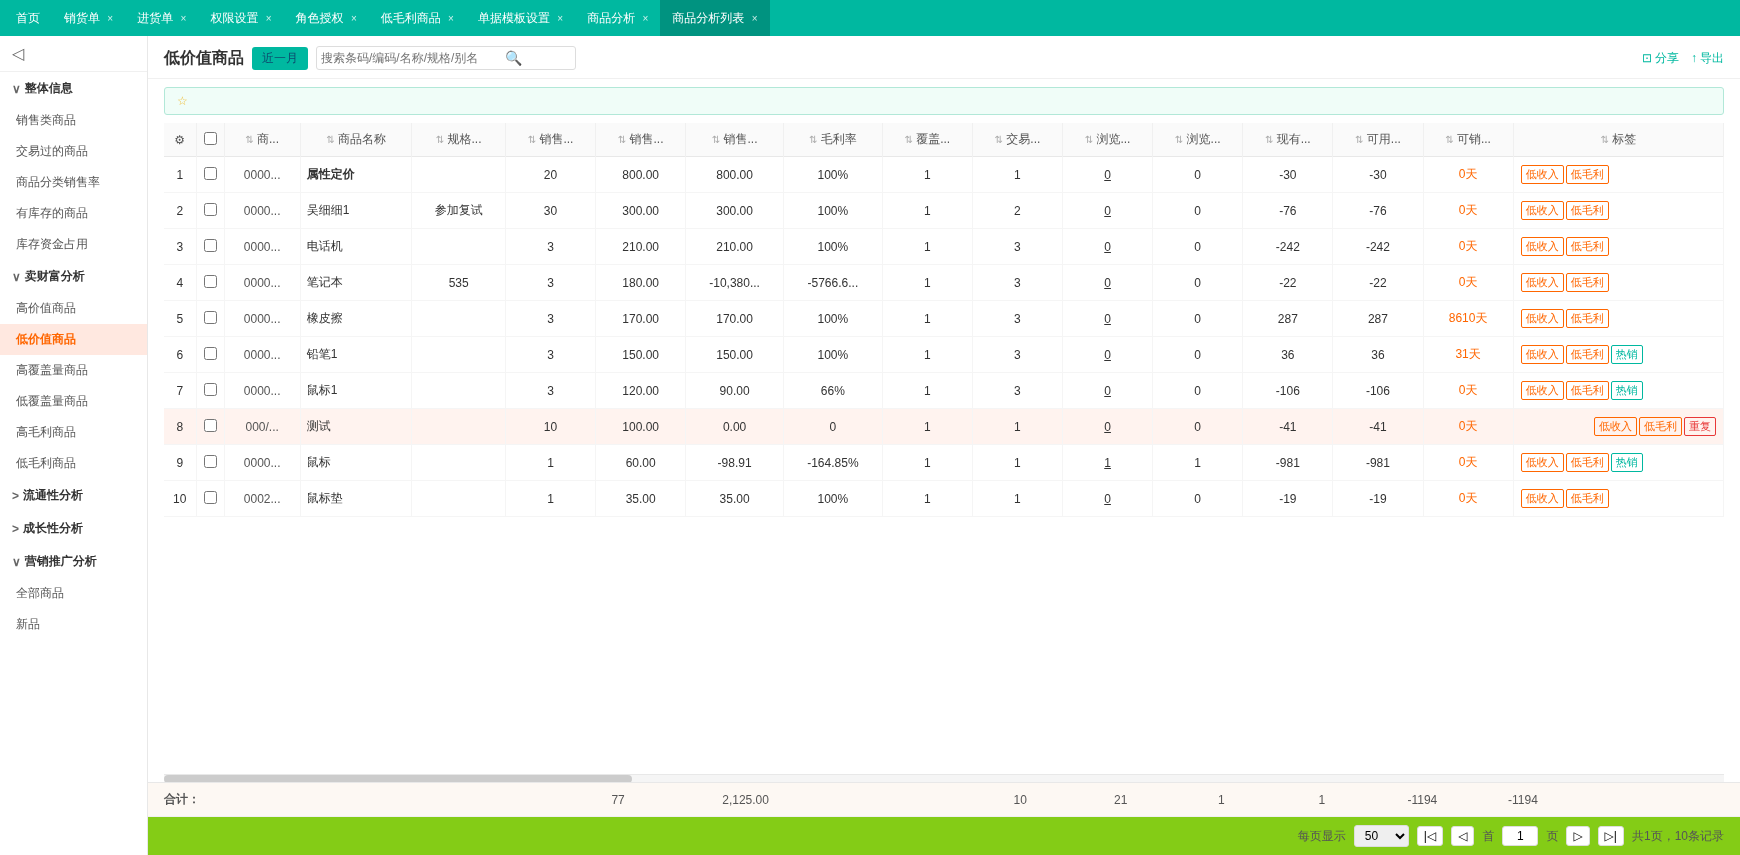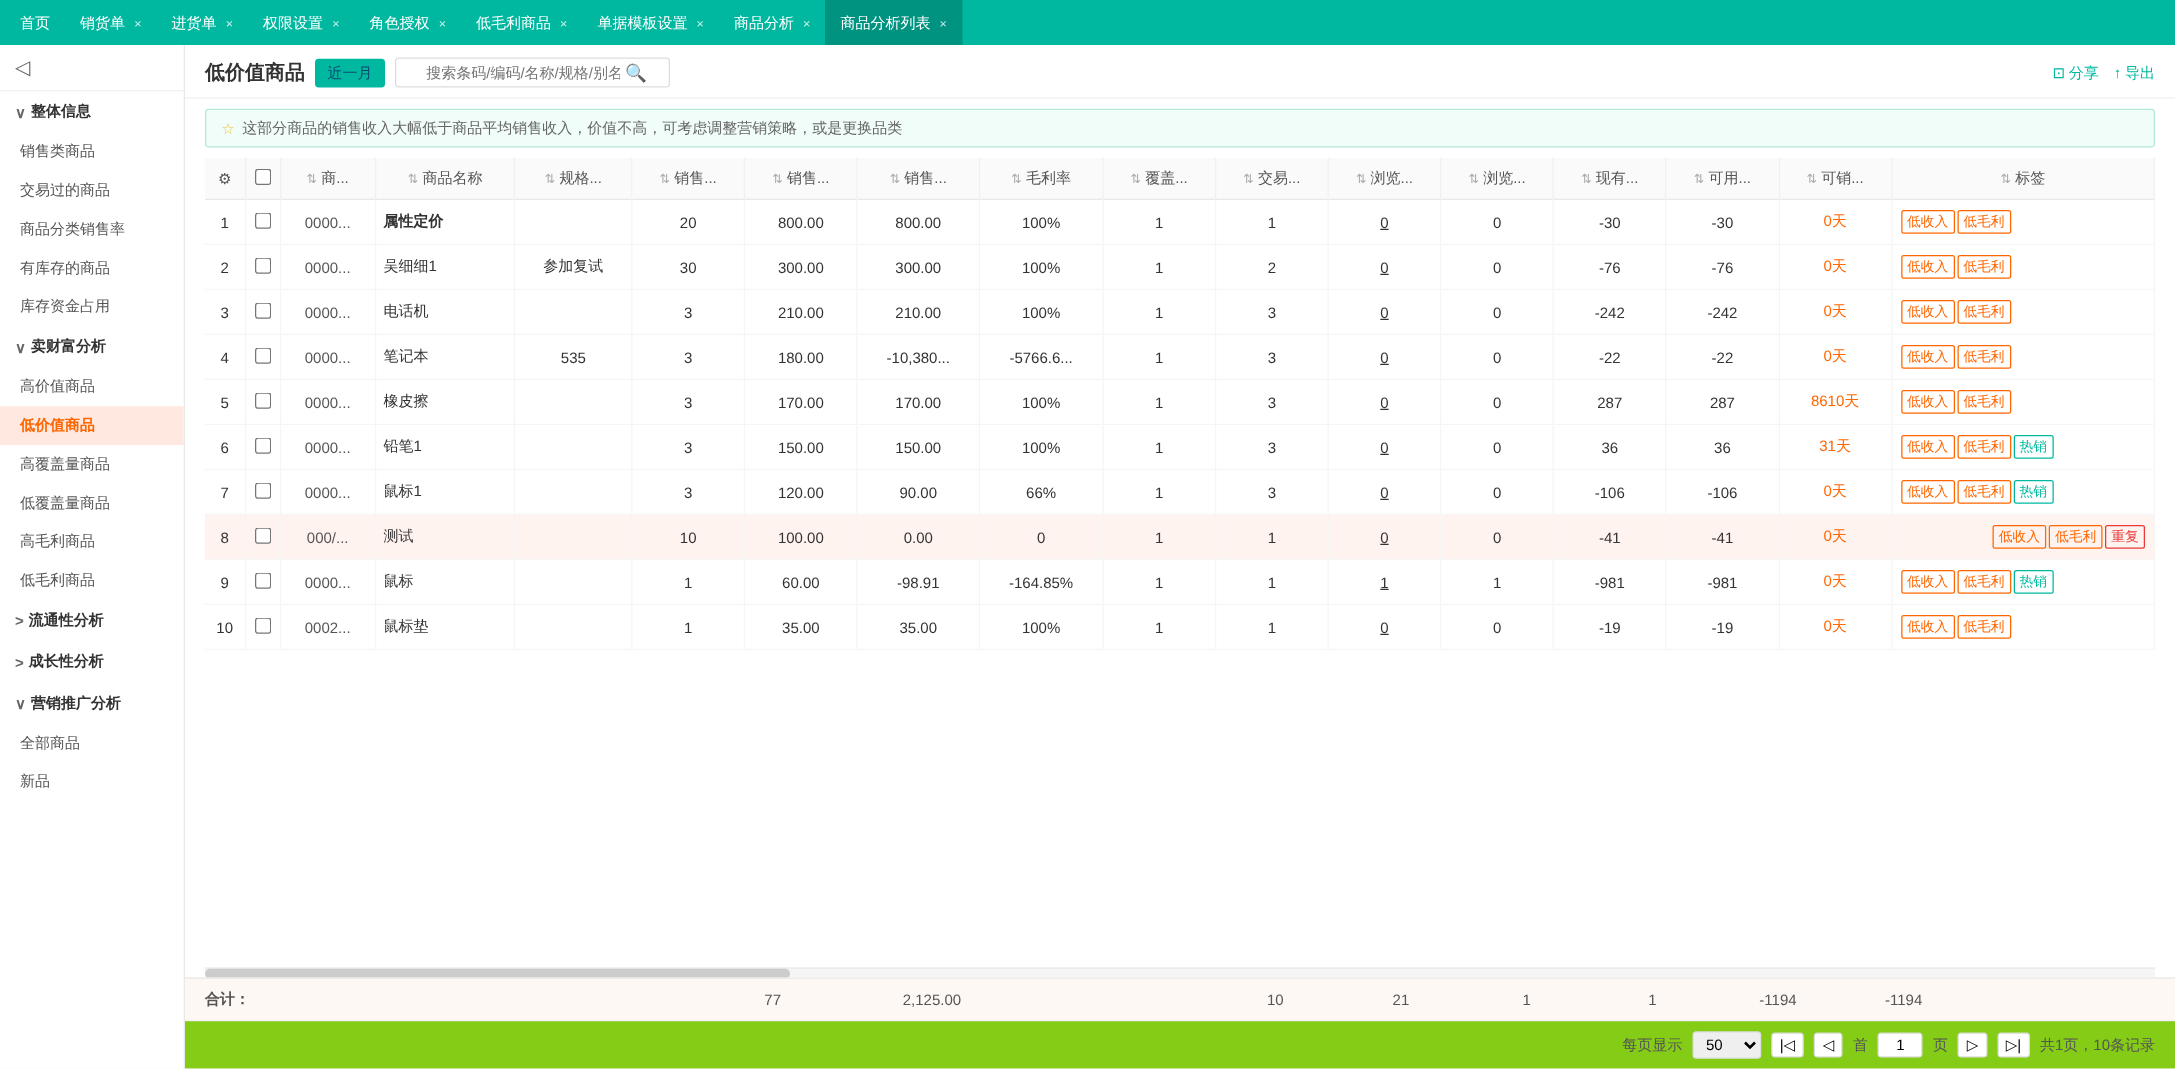--- a/index.html
+++ b/index.html
@@ -85,22 +85,22 @@
       border-radius: 3px;
       padding: 3px 10px;
       cursor: pointer;
       font-size: 12px;
     }
     .search-box {
       display: flex;
       align-items: center;
       border: 1px solid #ddd;
       border-radius: 3px;
-      padding: 3px 24px;
-      width: 220px;
+      padding: 3px 4px;
+      width: 260px;
       gap: 4px;
     }
     .search-box input {
       border: none;
       outline: none;
       font-size: 12px;
       width: 180px;
       color: #999;
     }
     .search-icon { color: #ff6600; font-size: 14px; }
@@ -386,21 +386,20 @@
         </span>
         <span class="action-btn">
           <span>↑</span>
           <span>导出</span>
         </span>
       </div>
     </div>
 
     <div class="notice-bar">
       <span class="notice-icon">☆</span>
-      <span>这部分商品的销售收入大幅低于商品平均销售收入，价值不高，可考虑调整营销策略，或是更换品类</span>
     </div>
 
     <div class="table-container">
       <table>
         <thead>
           <tr>
             <th style="width:32px;">⚙</th>
             <th style="width:28px;"><input type="checkbox" style=""></th>
             <th><span class="sort-icon">⇅</span> 商...</th>
             <th><span class="sort-icon">⇅</span> 商品名称</th>

